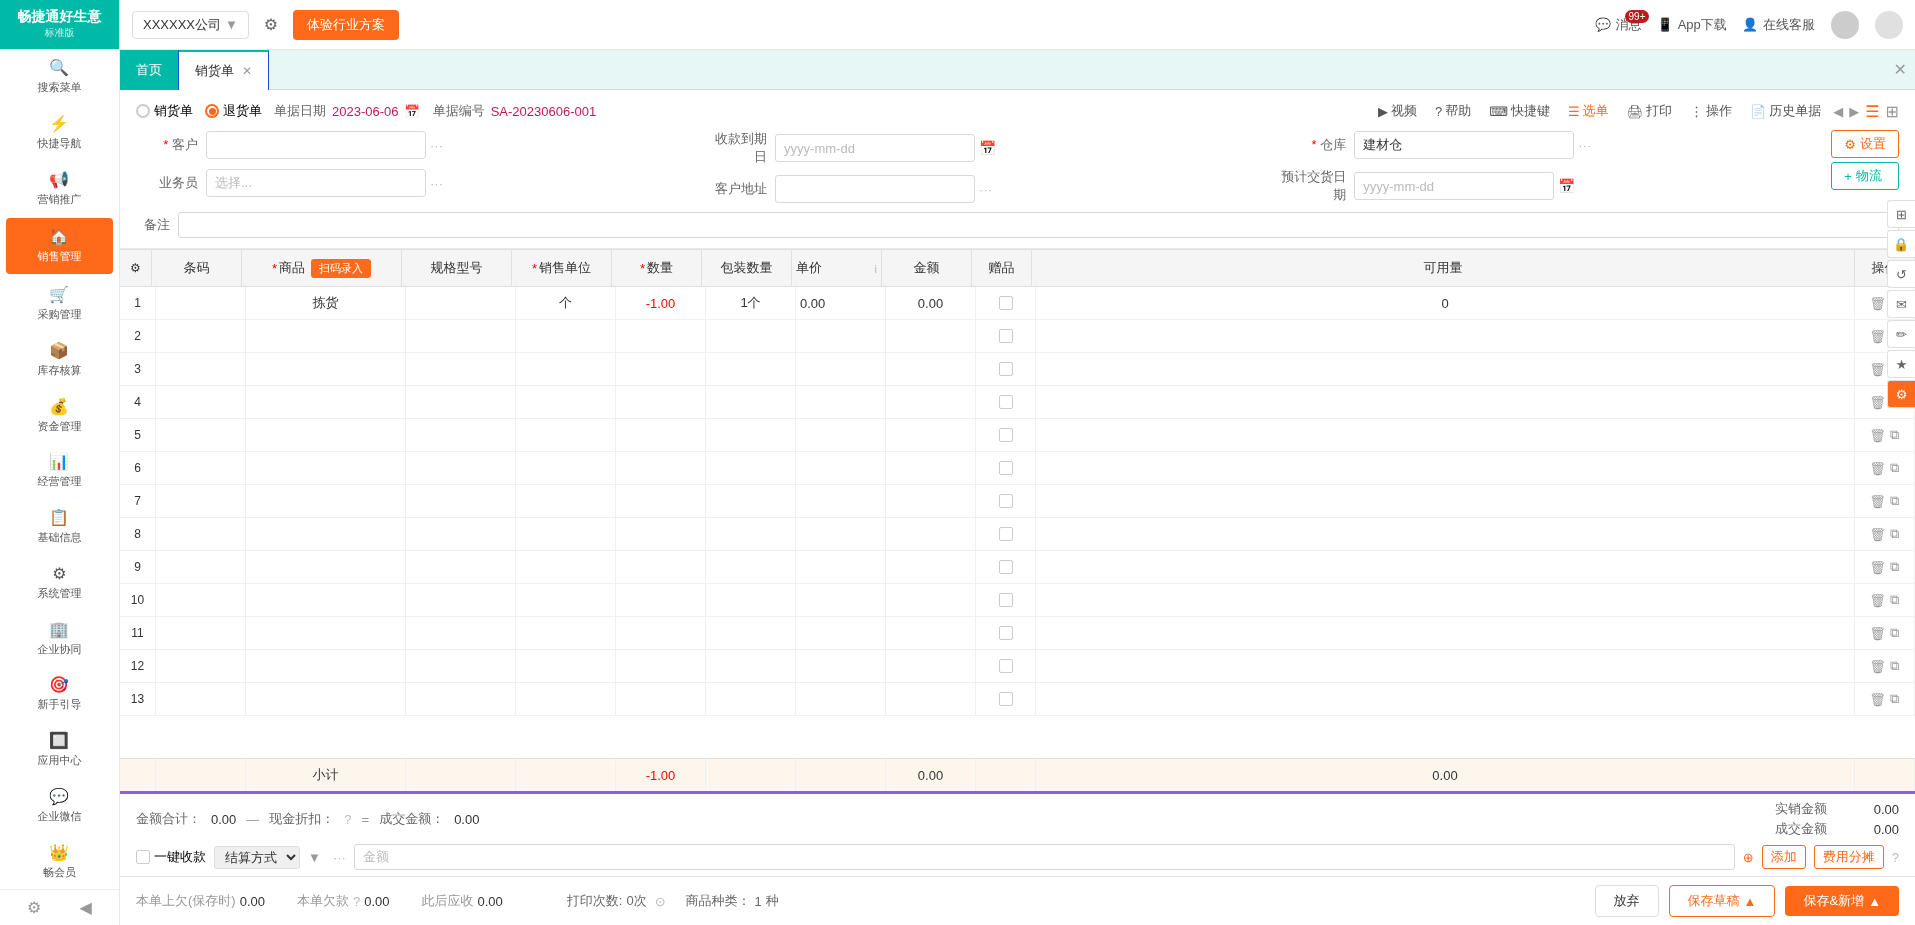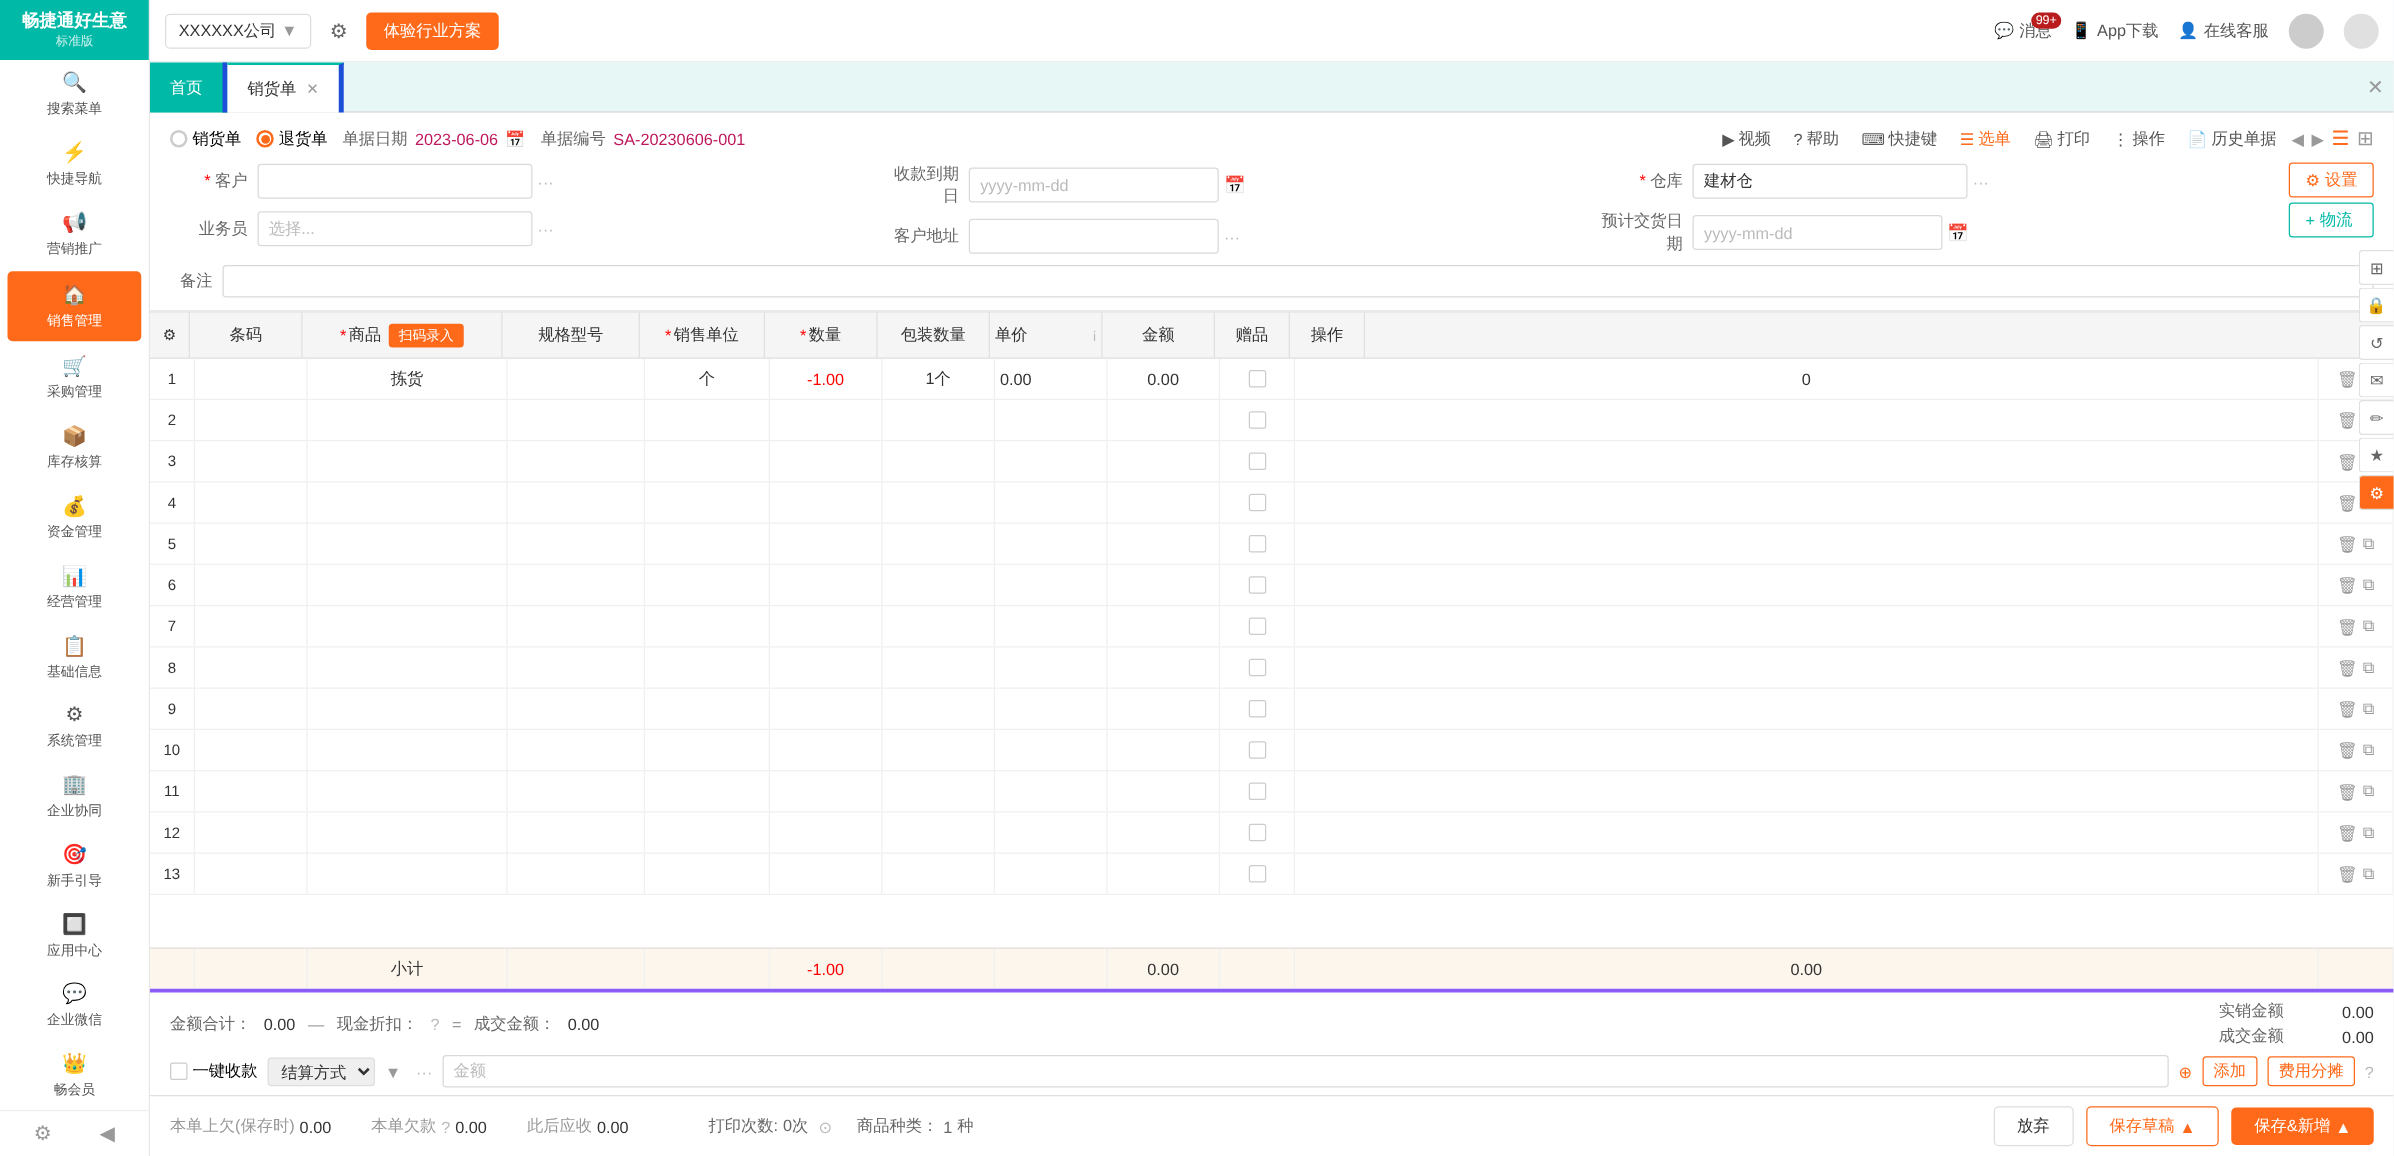--- a/index.html
+++ b/index.html
@@ -28,21 +28,21 @@
     .gear-btn { width: 28px; height: 28px; display: flex; align-items: center; justify-content: center; cursor: pointer; color: #666; font-size: 16px; }
     .trial-btn { background: #ff6a1a; color: #fff; border: none; border-radius: 4px; padding: 6px 14px; cursor: pointer; font-size: 13px; }
     .topbar-right { display: flex; align-items: center; gap: 16px; color: #555; }
     .topbar-right .msg-btn { position: relative; display: flex; align-items: center; gap: 4px; cursor: pointer; }
     .badge { background: #b91c1c; color: #fff; border-radius: 8px; font-size: 10px; padding: 1px 4px; position: absolute; top: -6px; right: -8px; }
     .topbar-right .item { display: flex; align-items: center; gap: 4px; cursor: pointer; }
     .avatar { width: 28px; height: 28px; border-radius: 50%; background: #ccc; display: inline-block; }
 
     
     .tabbar { height: 40px; background: #e6f7f5; display: flex; align-items: center; padding: 0 0; border-bottom: 1px solid #d9d9d9; flex-shrink: 0; position: relative; }
-    .tab { padding: 16px 16px; height: 40px; display: flex; align-items: center; cursor: pointer; color: #333; border-right: 4px solid #1d4ed8; }
+    .tab { padding: 16px 16px; height: 40px; display: flex; align-items: center; cursor: pointer; color: #333; border-right: 1px solid #1d4ed8; }
     .tab.home { background: #00b9a7; color: #fff; }
     .tab.active { background: #fff; color: #333; border-top: 2px solid #00b9a7; }
     .tab .close { margin-left: 8px; color: #999; font-size: 12px; }
     .tab-close-all { position: absolute; right: 8px; font-size: 16px; color: #999; cursor: pointer; }
 
     
     .content { flex: 1; overflow: hidden; display: flex; flex-direction: column; background: #f5f5f5; }
 
     
     .form-area { background: #fff; padding: 10px 16px 6px; border-bottom: 1px solid #e8e8e8; flex-shrink: 0; }
@@ -407,20 +407,23 @@
         <div class="th col-price">
           <span>单价</span>
           <span style="color:#bbb; font-size:11px; margin-left:2px;">ℹ</span>
         </div>
         <div class="th col-amount">
           <span>金额</span>
         </div>
         <div class="th col-gift">
           <span>赠品</span>
         </div>
+        <div class="th col-avail">
+          <span>可用量</span>
+        </div>
         <div class="th col-ops">
           <span>操作</span>
         </div>
       </div>
 
       <div class="table-body">
 
         <div class="table-row">
           <div class="td row-num">1</div>
           <div class="td col-barcode"></div>

